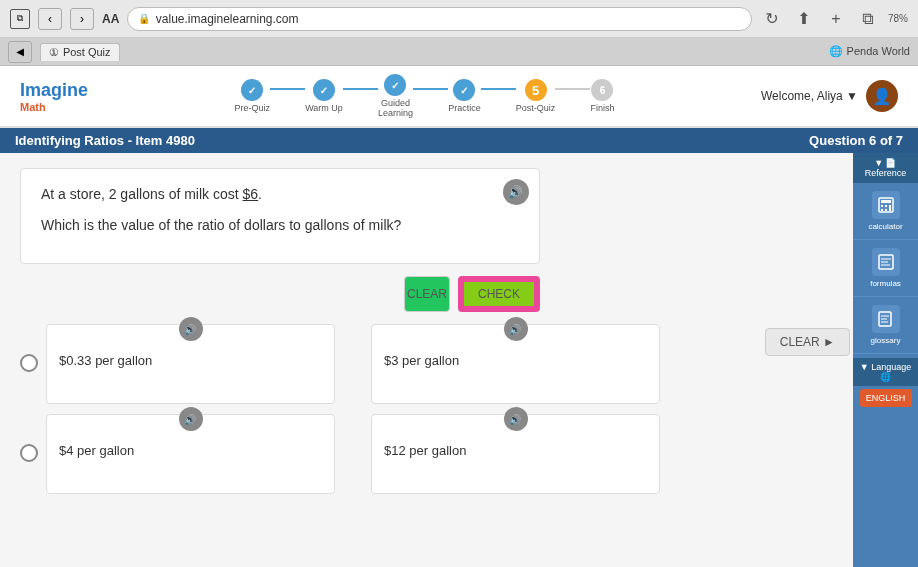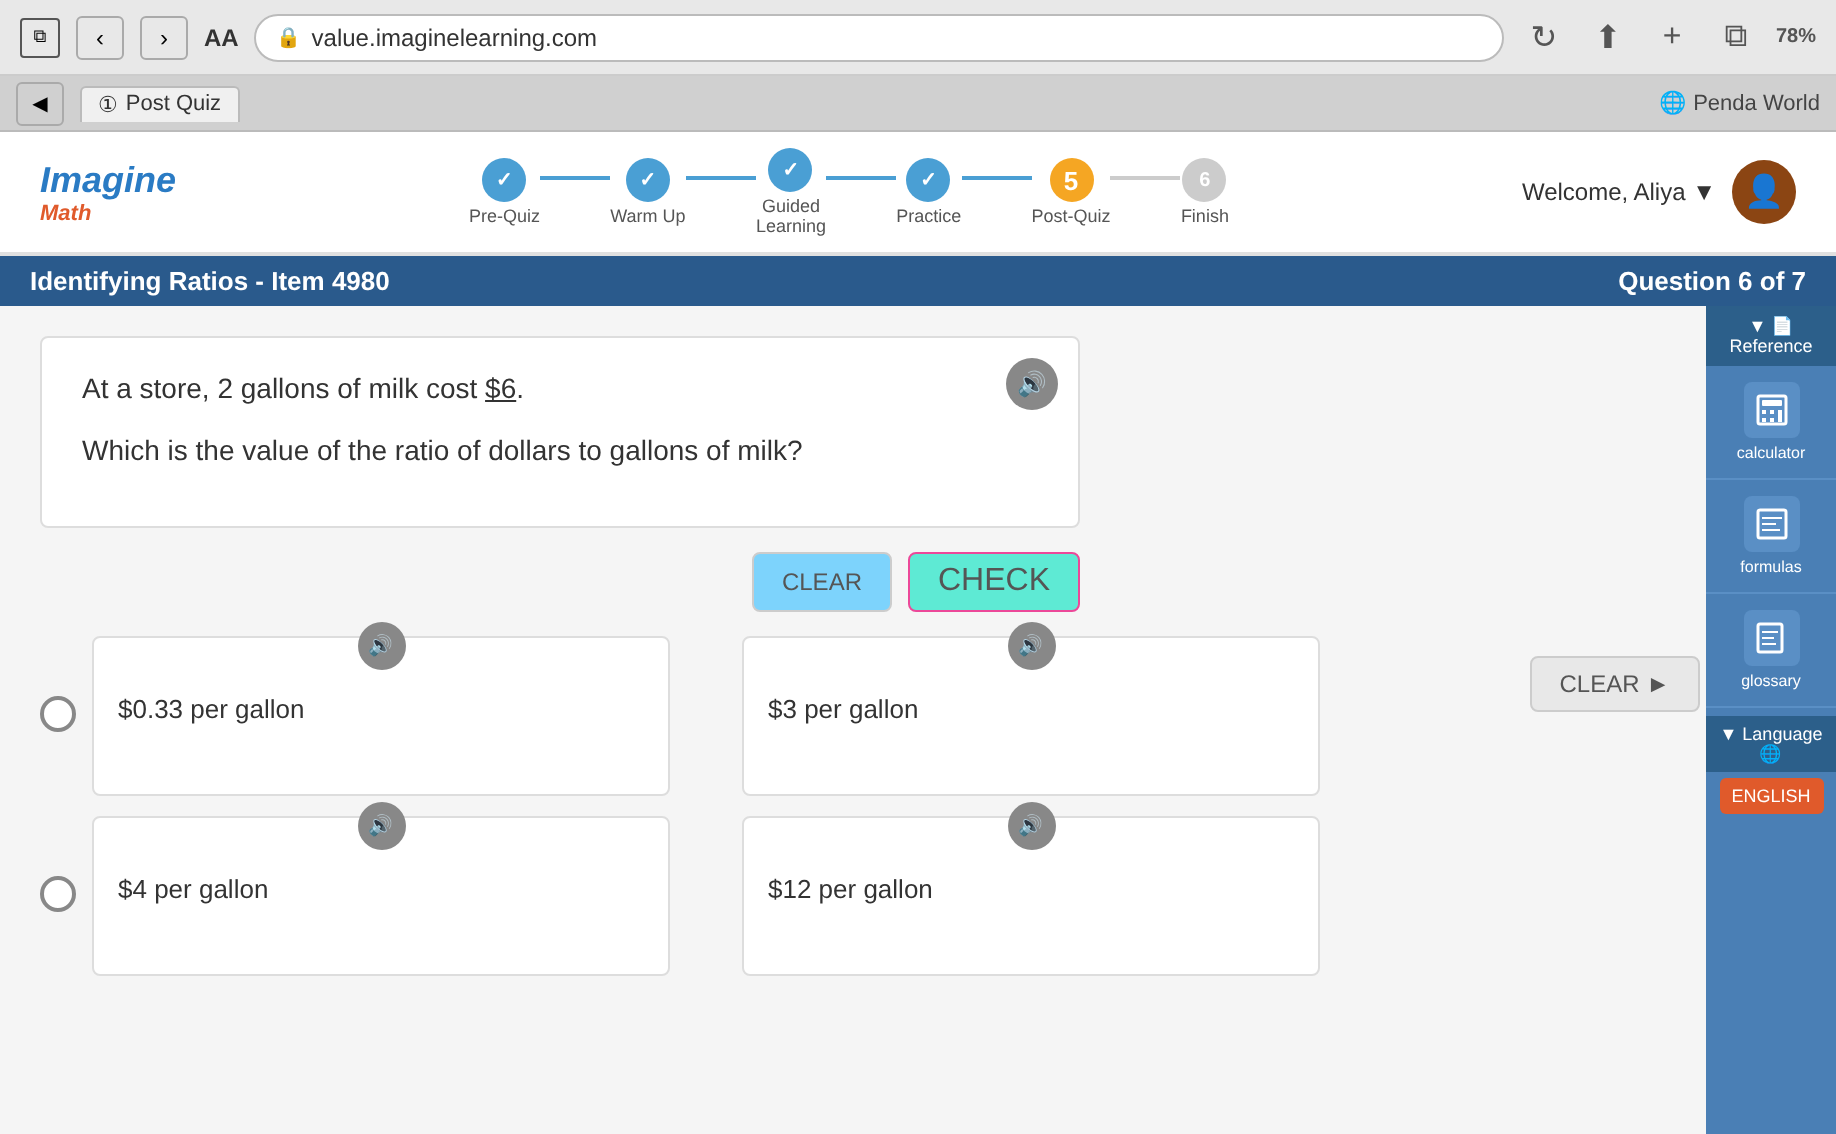--- a/index.html
+++ b/index.html
@@ -66,21 +66,20 @@
       color: #555;
       width: 24px;
       height: 24px;
       display: flex;
       align-items: center;
       justify-content: center;
     }
     .battery-info {
       font-size: 10px;
       color: #555;
-      font-weight: bold;
     }
 
     
     .tab-bar {
       background: #d0d0d0;
       height: 28px;
       display: flex;
       align-items: center;
       padding: 0 8px;
       gap: 8px;
@@ -120,21 +119,20 @@
       background: white;
       border-bottom: 2px solid #e0e0e0;
       padding: 8px 20px;
       display: flex;
       align-items: center;
       justify-content: space-between;
     }
     .logo-area {
       display: flex;
       flex-direction: column;
-      font-style: italic;
     }
     .logo-imagine {
       font-size: 18px;
       font-weight: bold;
       color: #2a7bc4;
     }
     .logo-math {
       font-size: 11px;
       color: #e05a2b;
       font-weight: bold;
@@ -272,34 +270,34 @@
       border: none;
     }
 
     .action-buttons {
       display: flex;
       justify-content: flex-end;
       gap: 8px;
       max-width: 520px;
     }
     .btn-clear {
-      background: #7dd3fc;
+      background: #22c55e;
       border: 1px solid #ccc;
+      border-radius: 4px;
+      padding: 5px 2px;
+      font-size: 12px;
+      cursor: pointer;
+      color: #555;
+    }
+    .btn-check {
+      background: #84cc16;
+      border: 6px solid #ec4899;
       border-radius: 4px;
       padding: 5px 14px;
       font-size: 12px;
-      cursor: pointer;
-      color: #555;
-    }
-    .btn-check {
-      background: #5eead4;
-      border: 1px solid #ec4899;
-      border-radius: 4px;
-      padding: 5px 14px;
-      font-size: 16px;
       cursor: pointer;
       color: #555;
     }
 
     
     .answers-grid {
       display: grid;
       grid-template-columns: 1fr 1fr;
       gap: 10px;
       max-width: 640px;

